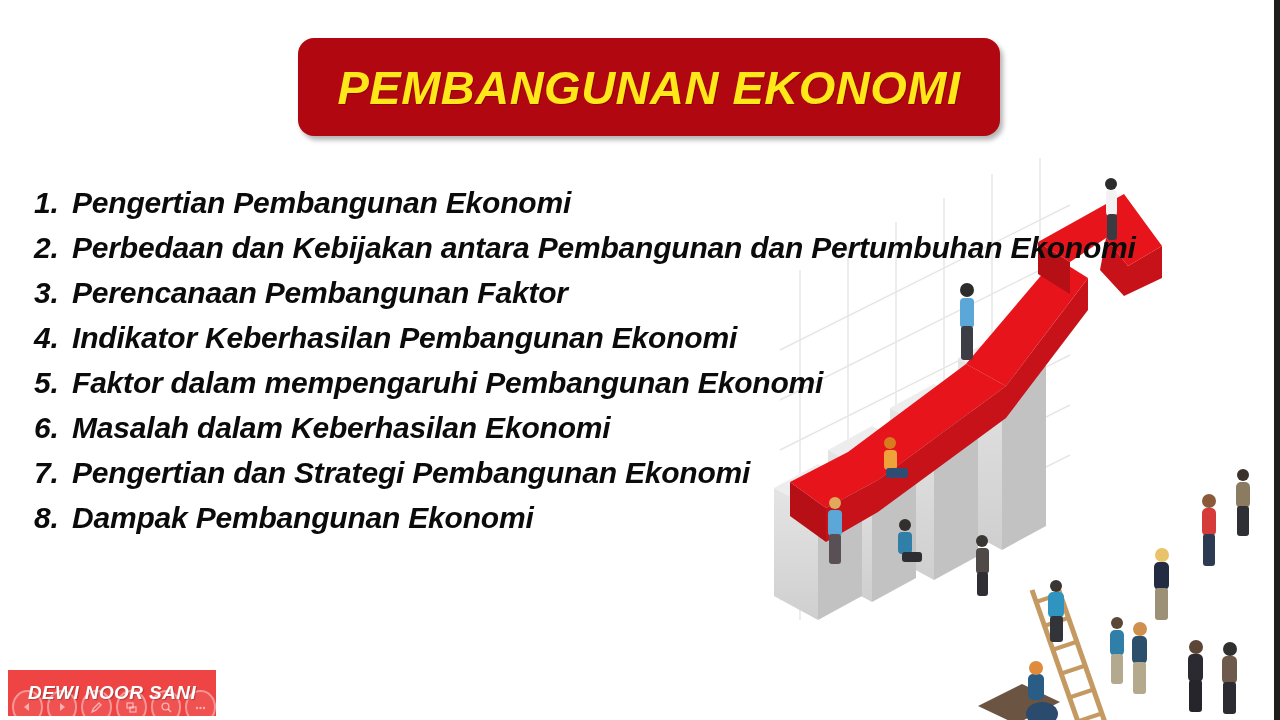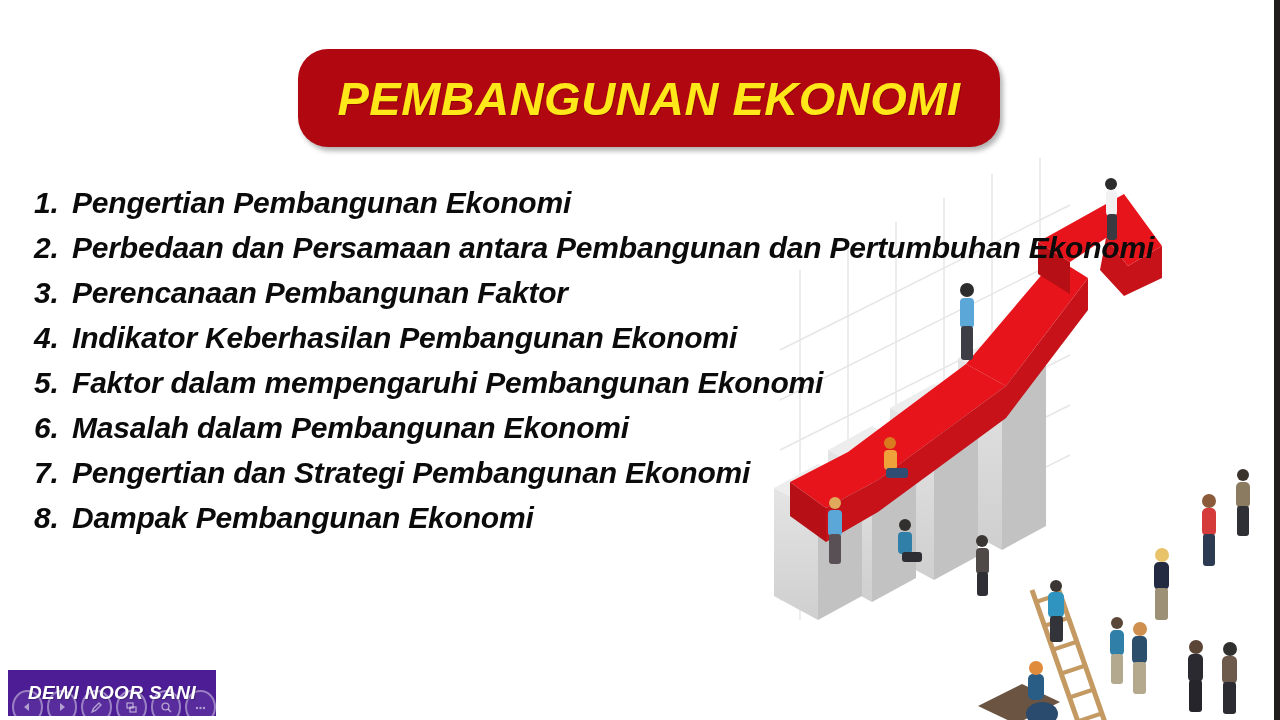--- a/index.html
+++ b/index.html
@@ -35,26 +35,25 @@
   }
 
   
   #title-banner {
     position: absolute;
     left: 298px;
     top: 38px;
     width: 702px;
     height: 98px;
     background: #b10711;
-    border-radius: 30px;
+    border-radius: 16px;
     box-shadow: 3px 4px 5px rgba(0,0,0,0.30);
     display: flex;
     align-items: center;
     justify-content: center;
-    margin-top: 11px;
   }
   #title-text {
     color: #ffe81a;
     font-family: "Liberation Sans", sans-serif;
     font-size: 47px;
     font-weight: bold;
     font-style: italic;
     letter-spacing: 0.5px;
     white-space: nowrap;
     line-height: 1;
@@ -100,21 +99,21 @@
   }
   #illustration svg { display: block; }
 
   
   #watermark-bar {
     position: absolute;
     left: 8px;
     top: 670px;
     width: 208px;
     height: 46px;
-    background: #4c1d95;
+    background: #ef4444;
     display: flex;
     align-items: center;
     justify-content: center;
   }
   #watermark-text {
     position: relative;
     z-index: 3;
     color: #ffffff;
     font-family: "Liberation Sans", sans-serif;
     font-size: 19px;
@@ -346,37 +345,37 @@
     <div id="title-text">PEMBANGUNAN EKONOMI</div>
   </div>
 
   <div id="topic-list">
     <div class="topic-item">
       <span class="topic-num">1.</span>
       <span class="topic-label">Pengertian Pembangunan Ekonomi</span>
     </div>
     <div class="topic-item">
       <span class="topic-num">2.</span>
-      <span class="topic-label">Perbedaan dan Persamaan antara Pembangunan dan Pertumbuhan Ekonomi</span>
+      <span class="topic-label">Perbedaan dan Kebijakan antara Pembangunan dan Pertumbuhan Ekonomi</span>
     </div>
     <div class="topic-item">
       <span class="topic-num">3.</span>
       <span class="topic-label">Perencanaan Pembangunan Faktor</span>
     </div>
     <div class="topic-item">
       <span class="topic-num">4.</span>
       <span class="topic-label">Indikator Keberhasilan Pembangunan Ekonomi</span>
     </div>
     <div class="topic-item">
       <span class="topic-num">5.</span>
       <span class="topic-label">Faktor dalam mempengaruhi Pembangunan Ekonomi</span>
     </div>
     <div class="topic-item">
       <span class="topic-num">6.</span>
-      <span class="topic-label">Masalah dalam Pembangunan Ekonomi</span>
+      <span class="topic-label">Masalah dalam Keberhasilan Ekonomi</span>
     </div>
     <div class="topic-item">
       <span class="topic-num">7.</span>
       <span class="topic-label">Pengertian dan Strategi Pembangunan Ekonomi</span>
     </div>
     <div class="topic-item">
       <span class="topic-num">8.</span>
       <span class="topic-label">Dampak Pembangunan Ekonomi</span>
     </div>
   </div>

